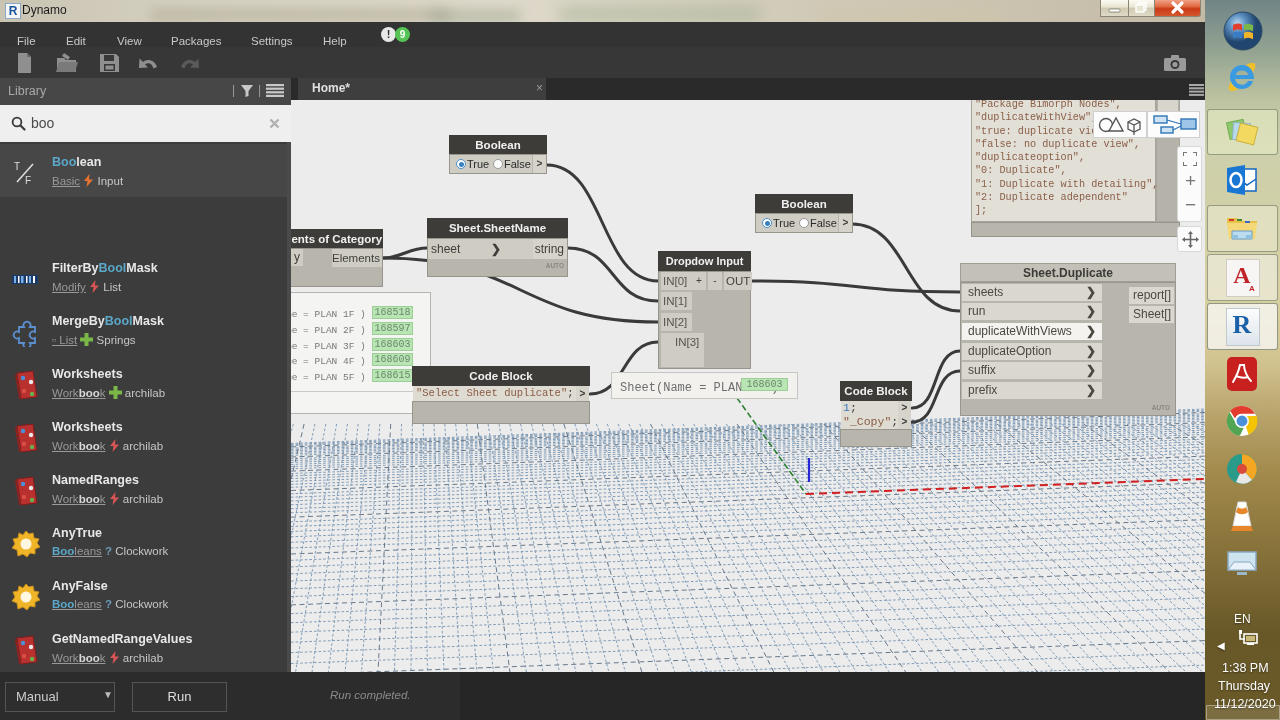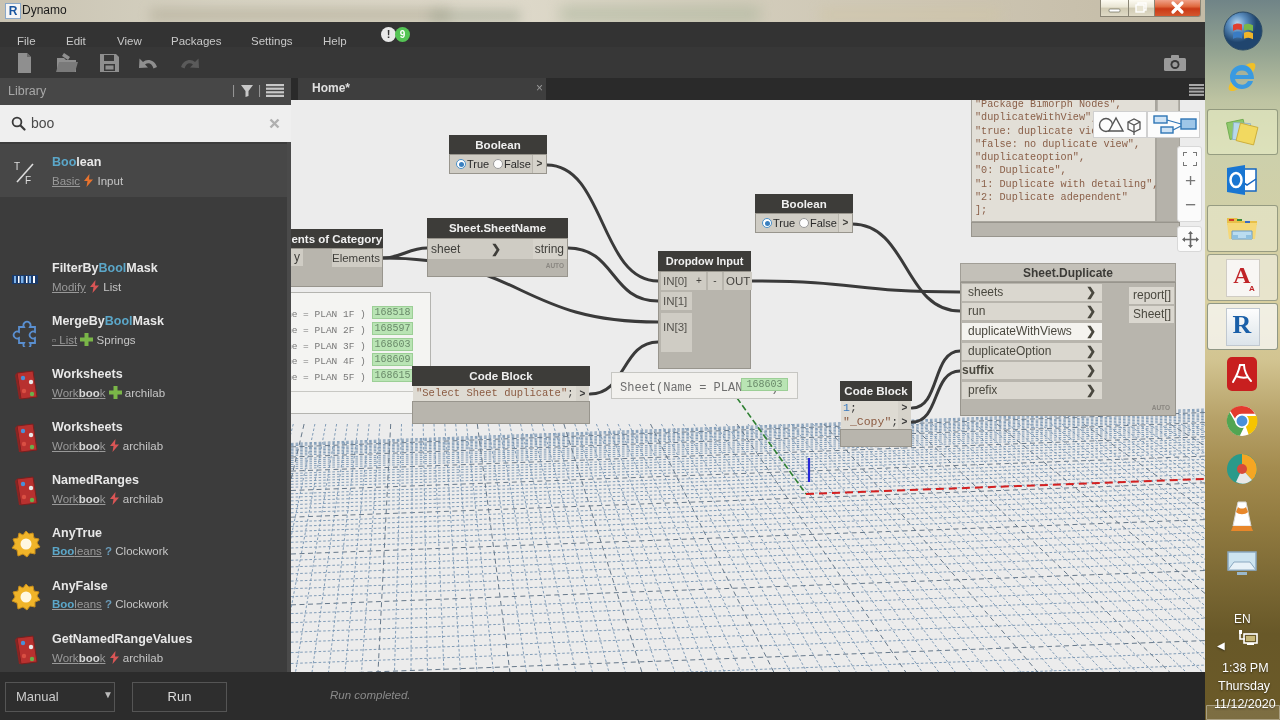--- a/index.html
+++ b/index.html
@@ -343,21 +343,21 @@
 </div>
 <div class="node" style="left:367px;top:151px;width:93px;height:118px;">
 <div class="nhead" style="font-size:11px;">Dropdow Input</div>
 <div class="nbody" style="top:20px;height:98px;"></div>
 <div class="pstrip" style="left:3px;top:21px;width:29px;height:18px;line-height:18px;padding-left:2px;font-size:11.5px;color:#55534e;">IN[0]</div>
 <div class="pstrip" style="left:34px;top:21px;width:14px;height:18px;line-height:18px;text-align:center;font-size:10px;color:#44423e;">+</div>
 <div class="pstrip" style="left:50px;top:21px;width:14px;height:18px;line-height:18px;text-align:center;font-size:10px;color:#44423e;">-</div>
 <div class="pstrip" style="left:66px;top:21px;width:26px;height:18px;line-height:18px;padding-left:2px;font-size:11.5px;color:#44423e;">OUT</div>
 <div class="pstrip" style="left:3px;top:41px;width:29px;height:18px;line-height:18px;padding-left:2px;font-size:11.5px;color:#55534e;">IN[1]</div>
 <div class="pstrip" style="left:3px;top:62px;width:29px;height:18px;line-height:18px;padding-left:2px;font-size:11.5px;color:#55534e;">IN[2]</div>
-<div class="pstrip" style="left:3px;top:67px;width:29px;height:34px;line-height:18px;padding-left:2px;font-size:11.5px;color:#55534e;">IN[3]</div>
+<div class="pstrip" style="left:3px;top:82px;width:29px;height:34px;line-height:18px;padding-left:14px;font-size:11.5px;color:#55534e;">IN[3]</div>
 </div>
 <div class="node" style="left:320px;top:272px;width:187px;height:27px;background:#f2f1ee;border:1px solid #c6c6c2;box-sizing:border-box;">
 <span style="position:absolute;left:8px;top:8px;font-family:'Liberation Mono',monospace;font-size:12px;color:#6e6e6e;">Sheet(Name = PLAN 3F )</span>
 <div class="gcell" style="left:129px;top:5px;width:47px;position:absolute;">168603</div>
 </div>
 <div class="node" style="left:121px;top:266px;width:178px;height:58px;">
 <div class="nhead">Code Block</div>
 <div style="position:absolute;left:1px;top:20px;width:163px;height:15px;background:#dedbd3;font-family:'Liberation Mono',monospace;font-size:10.5px;color:#8b5b42;line-height:15px;white-space:pre;overflow:hidden;"><span style="margin-left:3px;">"Select Sheet duplicate"</span><span style="color:#3a3a3a;">;</span></div>
 <div style="position:absolute;left:164px;top:20px;width:13px;height:15px;background:#d6d3cb;text-align:center;line-height:15px;font-size:10px;font-weight:bold;color:#3a3a3a;">&gt;</div>
 <div class="nbody" style="top:35px;height:23px;"></div>
@@ -369,21 +369,21 @@
 <div style="position:absolute;left:58px;top:34px;width:13px;height:14px;background:#d6d3cb;text-align:center;line-height:14px;font-size:10px;font-weight:bold;color:#3a3a3a;">&gt;</div>
 <div class="nbody" style="top:48px;height:18px;"></div>
 </div>
 <div class="node" style="left:669px;top:163px;width:216px;height:153px;">
 <div style="position:absolute;left:0;top:0;width:216px;height:19px;background:#c3c0b8;border:1px solid #a19e96;box-sizing:border-box;color:#3c3b37;font-size:12px;font-weight:bold;text-align:center;line-height:18px;">Sheet.Duplicate</div>
 <div class="nbody" style="top:19px;height:134px;"></div>
 <div style="position:absolute;left:2px;top:21px;width:140px;height:17px;background:#dad7cf;font-size:12px;color:#4a483f;line-height:17px;"><span style="margin-left:6px;">sheets</span><span style="position:absolute;left:124px;top:0;font-weight:bold;font-size:12px;">❯</span></div>
       <div style="position:absolute;left:2px;top:40px;width:140px;height:17px;background:#dad7cf;font-size:12px;color:#4a483f;line-height:17px;"><span style="margin-left:6px;">run</span><span style="position:absolute;left:124px;top:0;font-weight:bold;font-size:12px;">❯</span></div>
       <div style="position:absolute;left:2px;top:60px;width:140px;height:17px;background:#f4f3ef;font-size:12px;color:#4a483f;line-height:17px;"><span style="margin-left:6px;">duplicateWithViews</span><span style="position:absolute;left:124px;top:0;font-weight:bold;font-size:12px;">❯</span></div>
       <div style="position:absolute;left:2px;top:80px;width:140px;height:17px;background:#dad7cf;font-size:12px;color:#4a483f;line-height:17px;"><span style="margin-left:6px;">duplicateOption</span><span style="position:absolute;left:124px;top:0;font-weight:bold;font-size:12px;">❯</span></div>
-      <div style="position:absolute;left:2px;top:99px;width:140px;height:17px;background:#dad7cf;font-size:12px;color:#4a483f;line-height:17px;"><span style="font-weight:bold;">suffix</span><span style="position:absolute;left:124px;top:0;font-weight:bold;font-size:12px;">❯</span></div>
+      <div style="position:absolute;left:2px;top:99px;width:140px;height:17px;background:#dad7cf;font-size:12px;color:#4a483f;line-height:17px;"><span style="margin-left:6px;">suffix</span><span style="position:absolute;left:124px;top:0;font-weight:bold;font-size:12px;">❯</span></div>
       <div style="position:absolute;left:2px;top:119px;width:140px;height:17px;background:#dad7cf;font-size:12px;color:#4a483f;line-height:17px;"><span style="margin-left:6px;">prefix</span><span style="position:absolute;left:124px;top:0;font-weight:bold;font-size:12px;">❯</span></div>
 <div style="position:absolute;left:169px;top:24px;width:45px;height:17px;background:#dad7cf;font-size:12px;color:#4a483f;line-height:17px;text-align:right;"><span style="margin-right:3px;">report[]</span></div>
 <div style="position:absolute;left:169px;top:43px;width:45px;height:17px;background:#dad7cf;font-size:12px;color:#4a483f;line-height:17px;text-align:right;"><span style="margin-right:3px;">Sheet[]</span></div>
 <div class="auto" style="right:6px;top:141px;">AUTO</div>
 </div>
 <div class="node" style="left:680px;top:-4px;width:209px;height:141px;">
 <div style="position:absolute;left:0;top:0;width:185px;height:126px;background:#e2dfd7;border:1px solid #a8a59d;box-sizing:border-box;"></div>
 <div style="position:absolute;left:4px;top:2px;width:181px;font-family:'Liberation Mono',monospace;font-size:10.2px;line-height:13.3px;color:#8a5f48;white-space:pre;overflow:hidden;">"Package Bimorph Nodes",<br>"duplicateWithView",<br>"true: duplicate view",<br>"false: no duplicate view",<br>"duplicateoption",<br>"0: Duplicate",<br>"1: Duplicate with detailing",<br>"2: Duplicate adependent"<br>];</div>
 <div style="position:absolute;left:185px;top:0px;width:24px;height:126px;background:#b5b2aa;border:1px solid #a8a59d;box-sizing:border-box;"></div>
 <div style="position:absolute;left:187px;top:2px;width:20px;height:38px;background:#d8d5cd;"></div>

